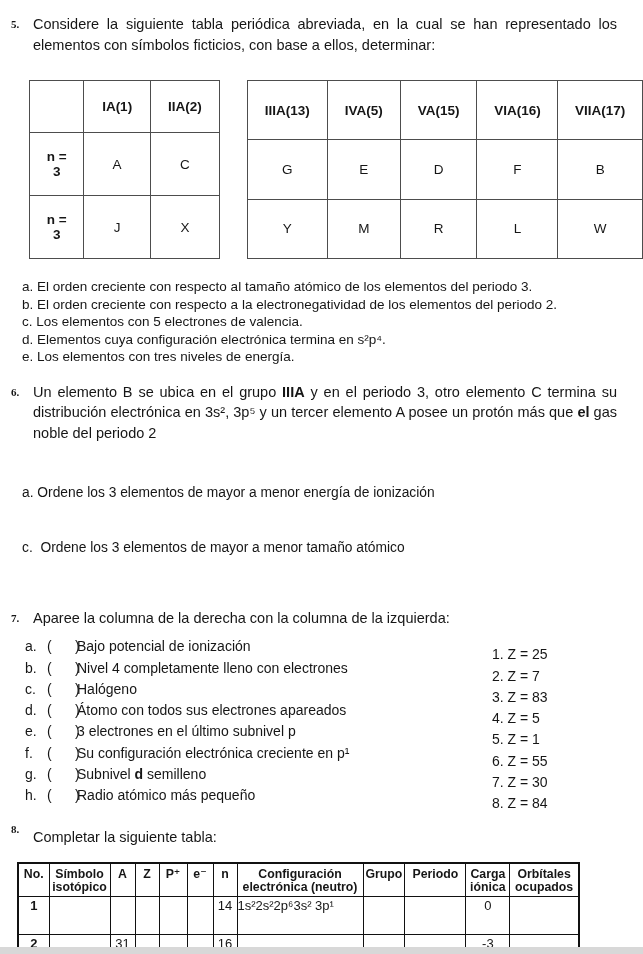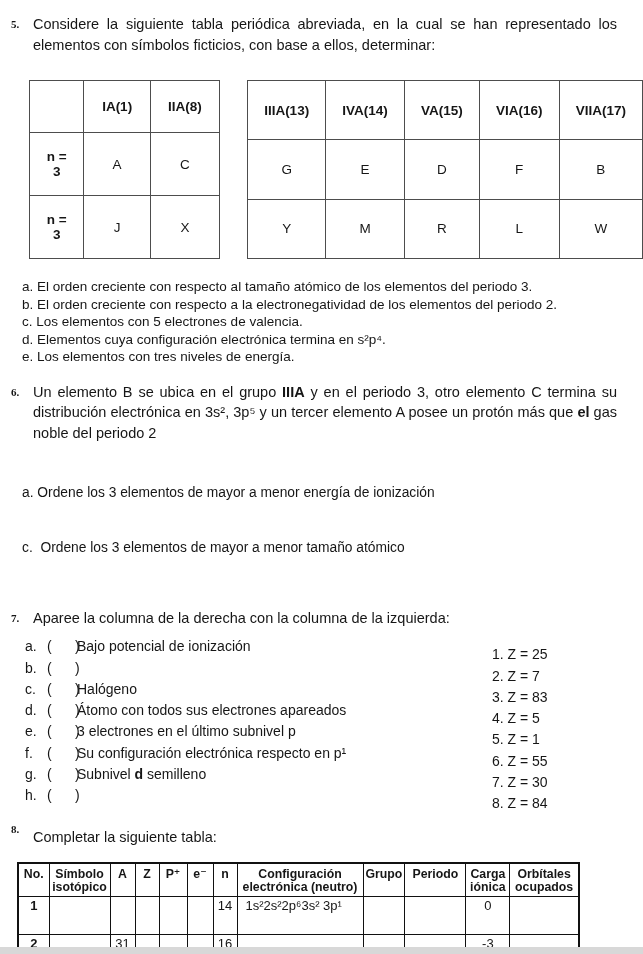--- a/index.html
+++ b/index.html
@@ -34,21 +34,21 @@
   
   .t8{border-collapse:collapse;font-size:13px;margin:14px 0 0 17px;border:2px solid #111;}
   .t8 th,.t8 td{border:1px solid #111;vertical-align:top;text-align:center;padding:1px 2px;}
   .t8 th{font-size:12.3px;line-height:13.5px;font-weight:bold;padding-top:4px;}
   .t8 .hrow{height:30px;}
   .t8 .r1{height:38px;}
   .t8 .r2{height:37px;}
   .t8 .r3{height:33px;}
   .t8 .r4{height:33px;}
   .t8 .cno{font-weight:bold;}
-  .t8 .cconfig{text-align:left;padding-left:8px;}
+  .t8 .cconfig{text-align:left;padding-left:0;}
   .t8 .csym{text-align:left;padding-left:16px;padding-top:3px;}
   
   .iso{display:inline-flex;align-items:center;font-family:"Liberation Serif",serif;}
   .iso .stack{display:flex;flex-direction:column;font-size:9.5px;line-height:9.5px;text-align:right;}
   .iso .stack span{display:block;}
   .iso .elem{font-style:italic;font-size:14px;margin:0 1px;}
   .iso .charge{font-size:9.5px;line-height:10px;align-self:flex-start;white-space:pre;}
   .bottom-bar{position:absolute;left:0;right:0;bottom:0;height:7px;background:#d8d8d8;}
 </style>
 </head>
@@ -61,40 +61,40 @@
       <span class="exnum">5.</span>
       <p class="intro">Considere la siguiente tabla periódica abreviada, en la cual se han representado los elementos con símbolos ficticios, con base a ellos, determinar:</p>
     </div>
 
     <div class="tables-row">
       <table class="pt pt-left">
         <tbody>
             <tr>
           <th class="corner"></th>
           <th class="dcol">IA(1)</th>
-          <th class="dcol">IIA(8)</th>
+          <th class="dcol">IIA(2)</th>
         </tr>
         <tr>
           <td class="rowlab">n = 3</td>
           <td>A</td>
           <td>C</td>
         </tr>
         <tr>
           <td class="rowlab">n = 3</td>
           <td>J</td>
           <td>X</td>
         </tr>
       </tbody>
         </table>
 
       <table class="pt pt-right">
         <tbody>
             <tr>
           <th>IIIA(13)</th>
-          <th>IVA(14)</th>
+          <th>IVA(5)</th>
           <th>VA(15)</th>
           <th>VIA(16)</th>
           <th>VIIA(17)</th>
         </tr>
         <tr>
           <td>G</td>
           <td>E</td>
           <td>D</td>
           <td>F</td>
           <td>B</td>
@@ -138,20 +138,21 @@
     <div class="match">
       <div class="mrow">
         <span class="mletter">a.</span>
         <span class="mparen">(      )</span>
         <span class="mtext">Bajo potencial de ionización</span>
         <span class="mright">1. Z = 25</span>
       </div>
       <div class="mrow">
         <span class="mletter">b.</span>
         <span class="mparen">(      )</span>
+        <span class="mtext">Nivel 4 completamente lleno con electrones</span>
         <span class="mright">2. Z = 7</span>
       </div>
       <div class="mrow">
         <span class="mletter">c.</span>
         <span class="mparen">(      )</span>
         <span class="mtext">Halógeno</span>
         <span class="mright">3. Z = 83</span>
       </div>
       <div class="mrow">
         <span class="mletter">d.</span>
@@ -161,32 +162,33 @@
       </div>
       <div class="mrow">
         <span class="mletter">e.</span>
         <span class="mparen">(      )</span>
         <span class="mtext">3 electrones en el último subnivel p</span>
         <span class="mright">5. Z = 1</span>
       </div>
       <div class="mrow">
         <span class="mletter">f.</span>
         <span class="mparen">(      )</span>
-        <span class="mtext">Su configuración electrónica respecto en p¹</span>
+        <span class="mtext">Su configuración electrónica creciente en p¹</span>
         <span class="mright">6. Z = 55</span>
       </div>
       <div class="mrow">
         <span class="mletter">g.</span>
         <span class="mparen">(      )</span>
         <span class="mtext">Subnivel <b>d</b>  semilleno</span>
         <span class="mright">7. Z = 30</span>
       </div>
       <div class="mrow">
         <span class="mletter">h.</span>
         <span class="mparen">(      )</span>
+        <span class="mtext">Radio atómico más pequeño</span>
         <span class="mright">8. Z = 84</span>
       </div>
     </div>
   </section>
 
   <section style="margin-top:12px;">
     <div class="exhead">
       <span class="exnum">8.</span>
       <p class="intro" style="text-align:left;margin-top:8px;">Completar la siguiente tabla:</p>
     </div>

